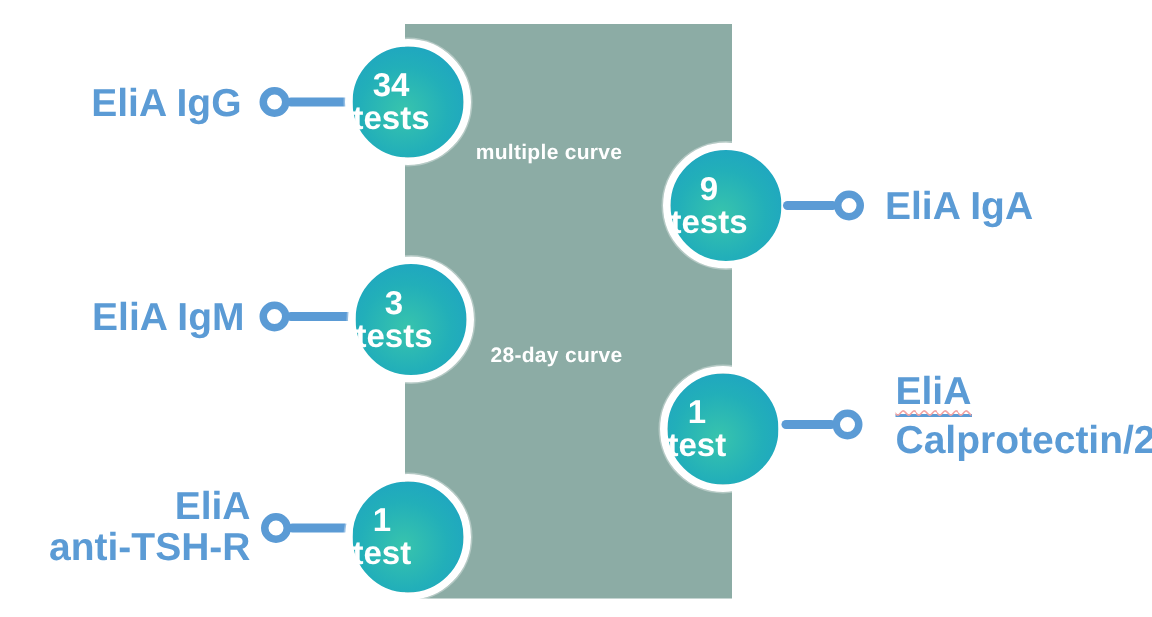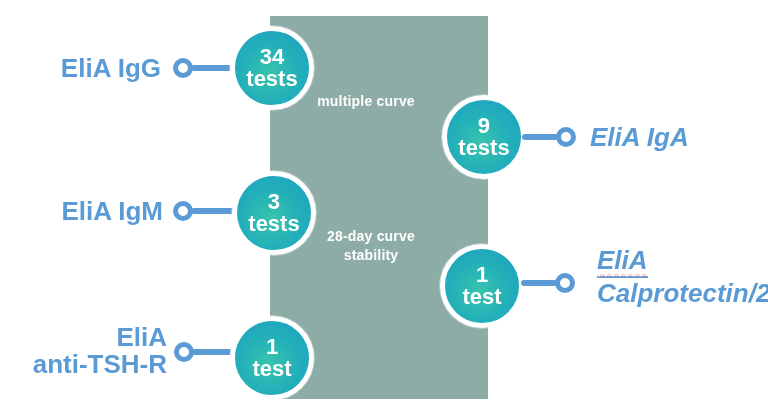--- a/index.html
+++ b/index.html
@@ -13,36 +13,36 @@
   }
   .note{
     position:absolute;width:200px;text-align:center;color:#ffffff;
     font-size:14px;line-height:18px;letter-spacing:.2px;
   }
   .note.n1{left:266px;top:92px;}
   .note.n2{left:271px;top:227px;line-height:19px;}
   .bubble{
     position:absolute;width:74px;height:74px;border:5px solid #ffffff;border-radius:50%;
     background:radial-gradient(circle at 46% 58%, #38C4AD 0%, #22AFB9 50%, #1D9FC6 100%);
-    display:flex;align-items:center;justify-content:center;text-align:center;
+    display:flex;align-items:center;text-align:center;
     box-shadow:0 0 0 1px rgba(255,255,255,.35);
   }
   .bubble-text{color:#ffffff;font-size:22px;line-height:22px;}
   .ring{
     position:absolute;width:20px;height:20px;box-sizing:border-box;
     border:5px solid #5B9BD5;background:#ffffff;border-radius:50%;
   }
   .cline{
     position:absolute;height:6px;background:#5B9BD5;border-radius:3px;
   }
   .label{
     position:absolute;color:#5B9BD5;font-size:26px;line-height:27px;white-space:nowrap;
   }
   .label.align-right{text-align:right;}
-  .label.align-left{text-align:left;font-style:italic;}
+  .label.align-left{text-align:left;}
   .label .u-link{
     display:inline-block;border-bottom:2px solid #5B9BD5;padding-bottom:1px;
   }
   .label .u-link span{
     text-decoration:underline;
     text-decoration-style:wavy;
     text-decoration-color:#f2a2a2;
     text-decoration-thickness:1px;
     text-underline-offset:4px;
   }
@@ -53,21 +53,20 @@
 <div class="stage">
 
   <div class="panel"></div>
 
   <div class="note n1">
     <div>multiple curve</div>
   </div>
 
   <div class="note n2">
     <div>28-day curve</div>
-    <div>stability</div>
   </div>
 
   <div class="label align-right" style="right:607px;top:55px">
     <div>EliA IgG</div>
   </div>
   <span class="cline" style="left:191px;top:65px;width:42px"></span>
   <span class="ring" style="left:173px;top:58px"></span>
   <div class="bubble" style="left:230px;top:26px">
     <div class="bubble-text">
       <div>34</div>

